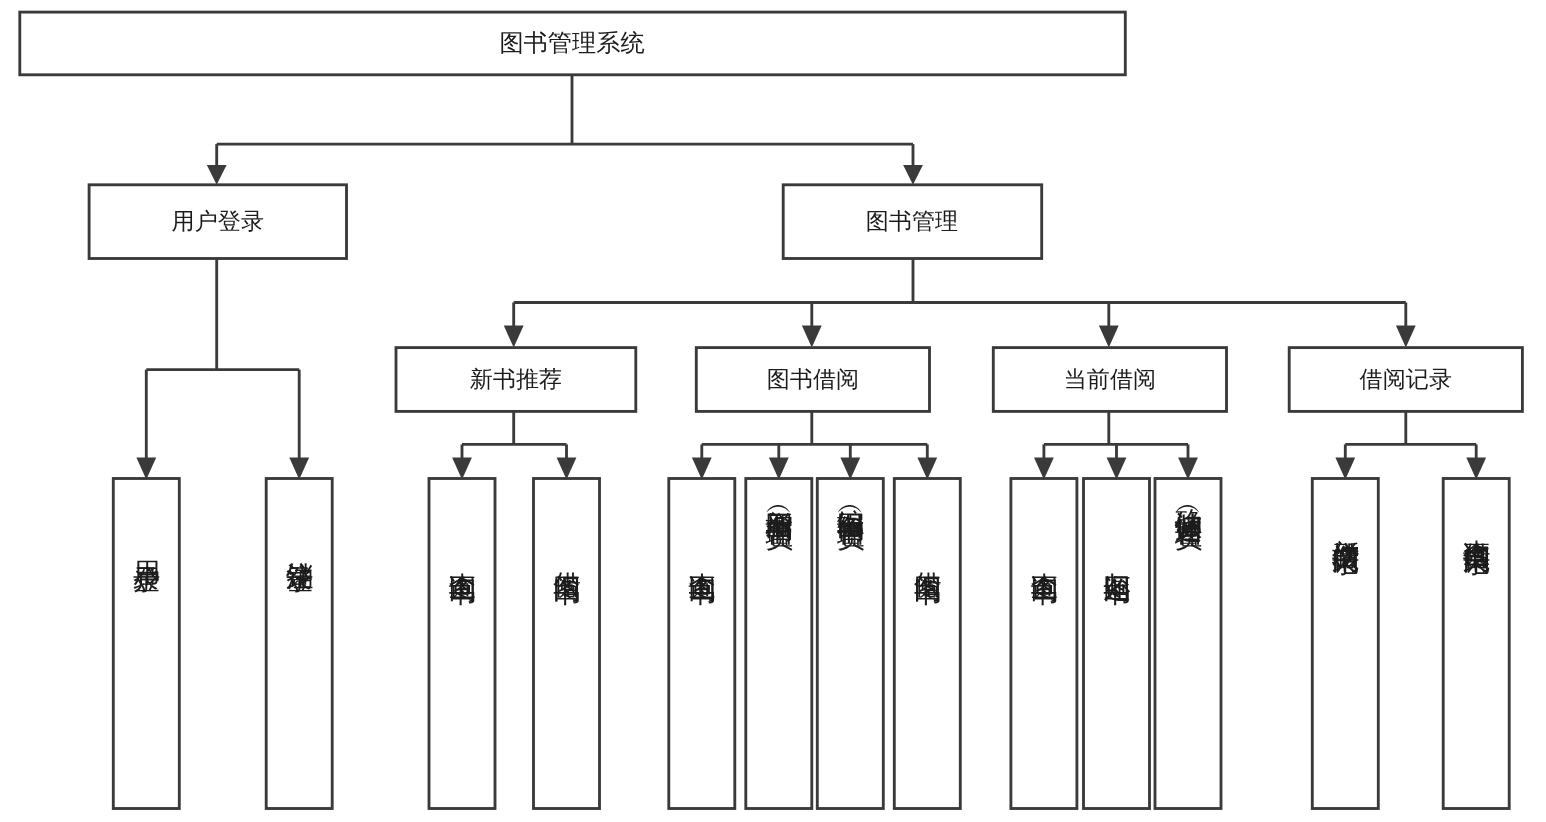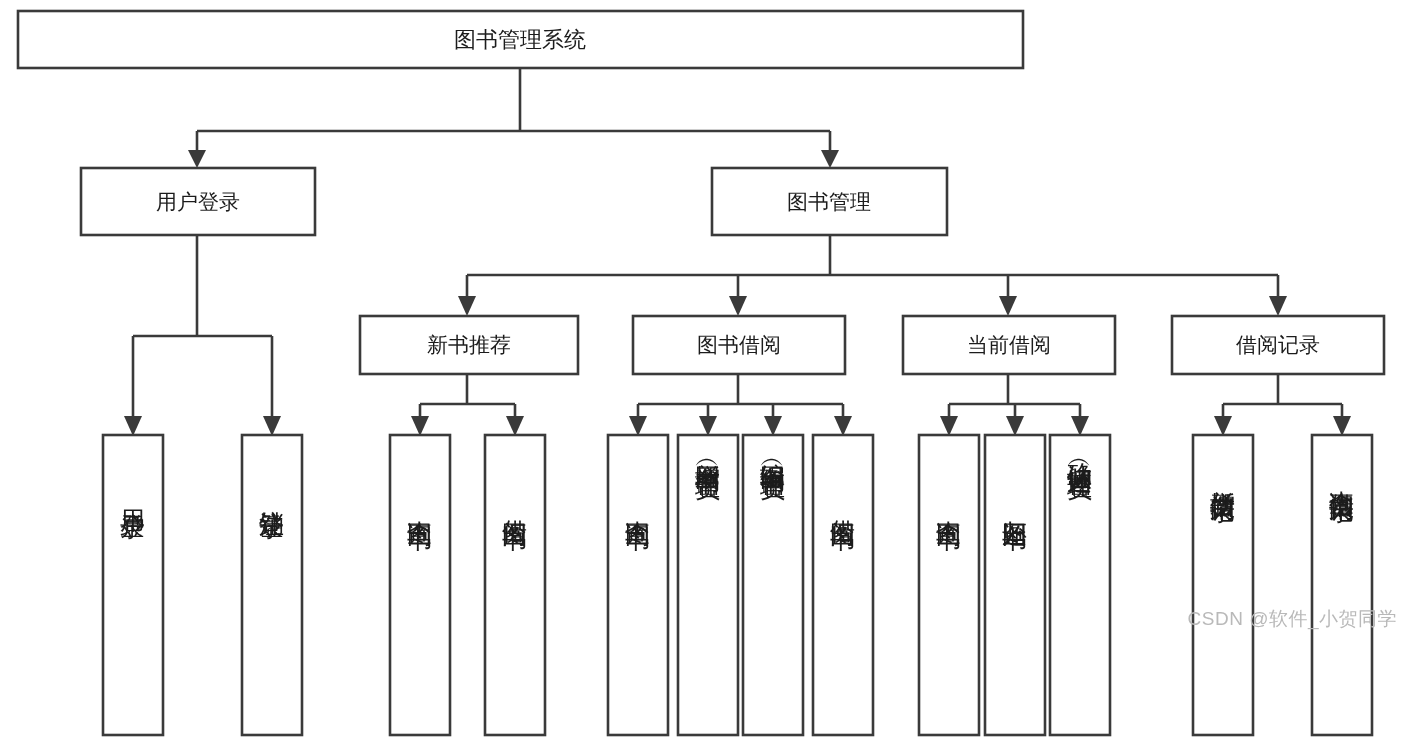--- a/index.html
+++ b/index.html
@@ -237,14 +237,13 @@
     <span class="leaf-label">确认归还（管理员）</span>
   </div>
 
   <div class="leaf-label-wrap" style="left:1193px; top:470px; width:60px;">
     <span class="leaf-label">新增借阅记录</span>
   </div>
   <div class="leaf-label-wrap" style="left:1312px; top:470px; width:60px;">
     <span class="leaf-label">查询借阅记录</span>
   </div>
 
-  <div class="watermark">CSDN @软件_小贺同学</div>
 </div>
 
 </body></html>

